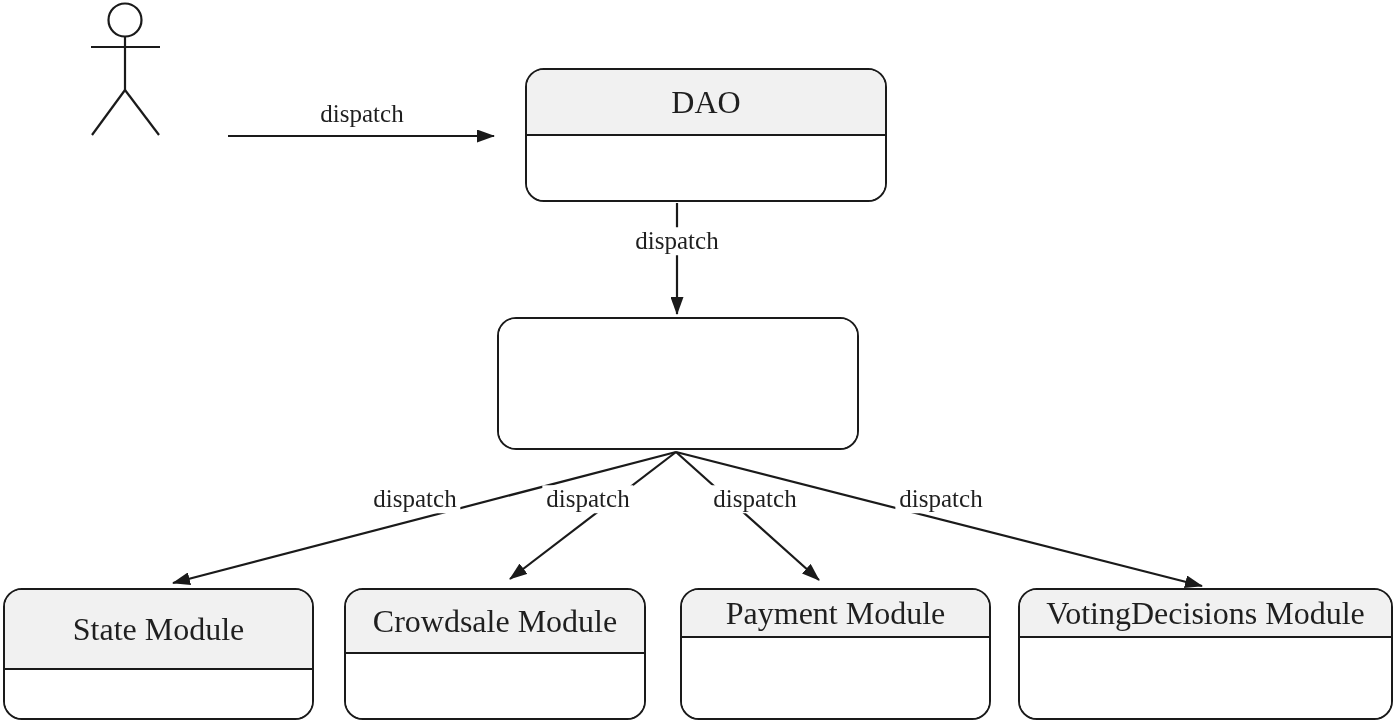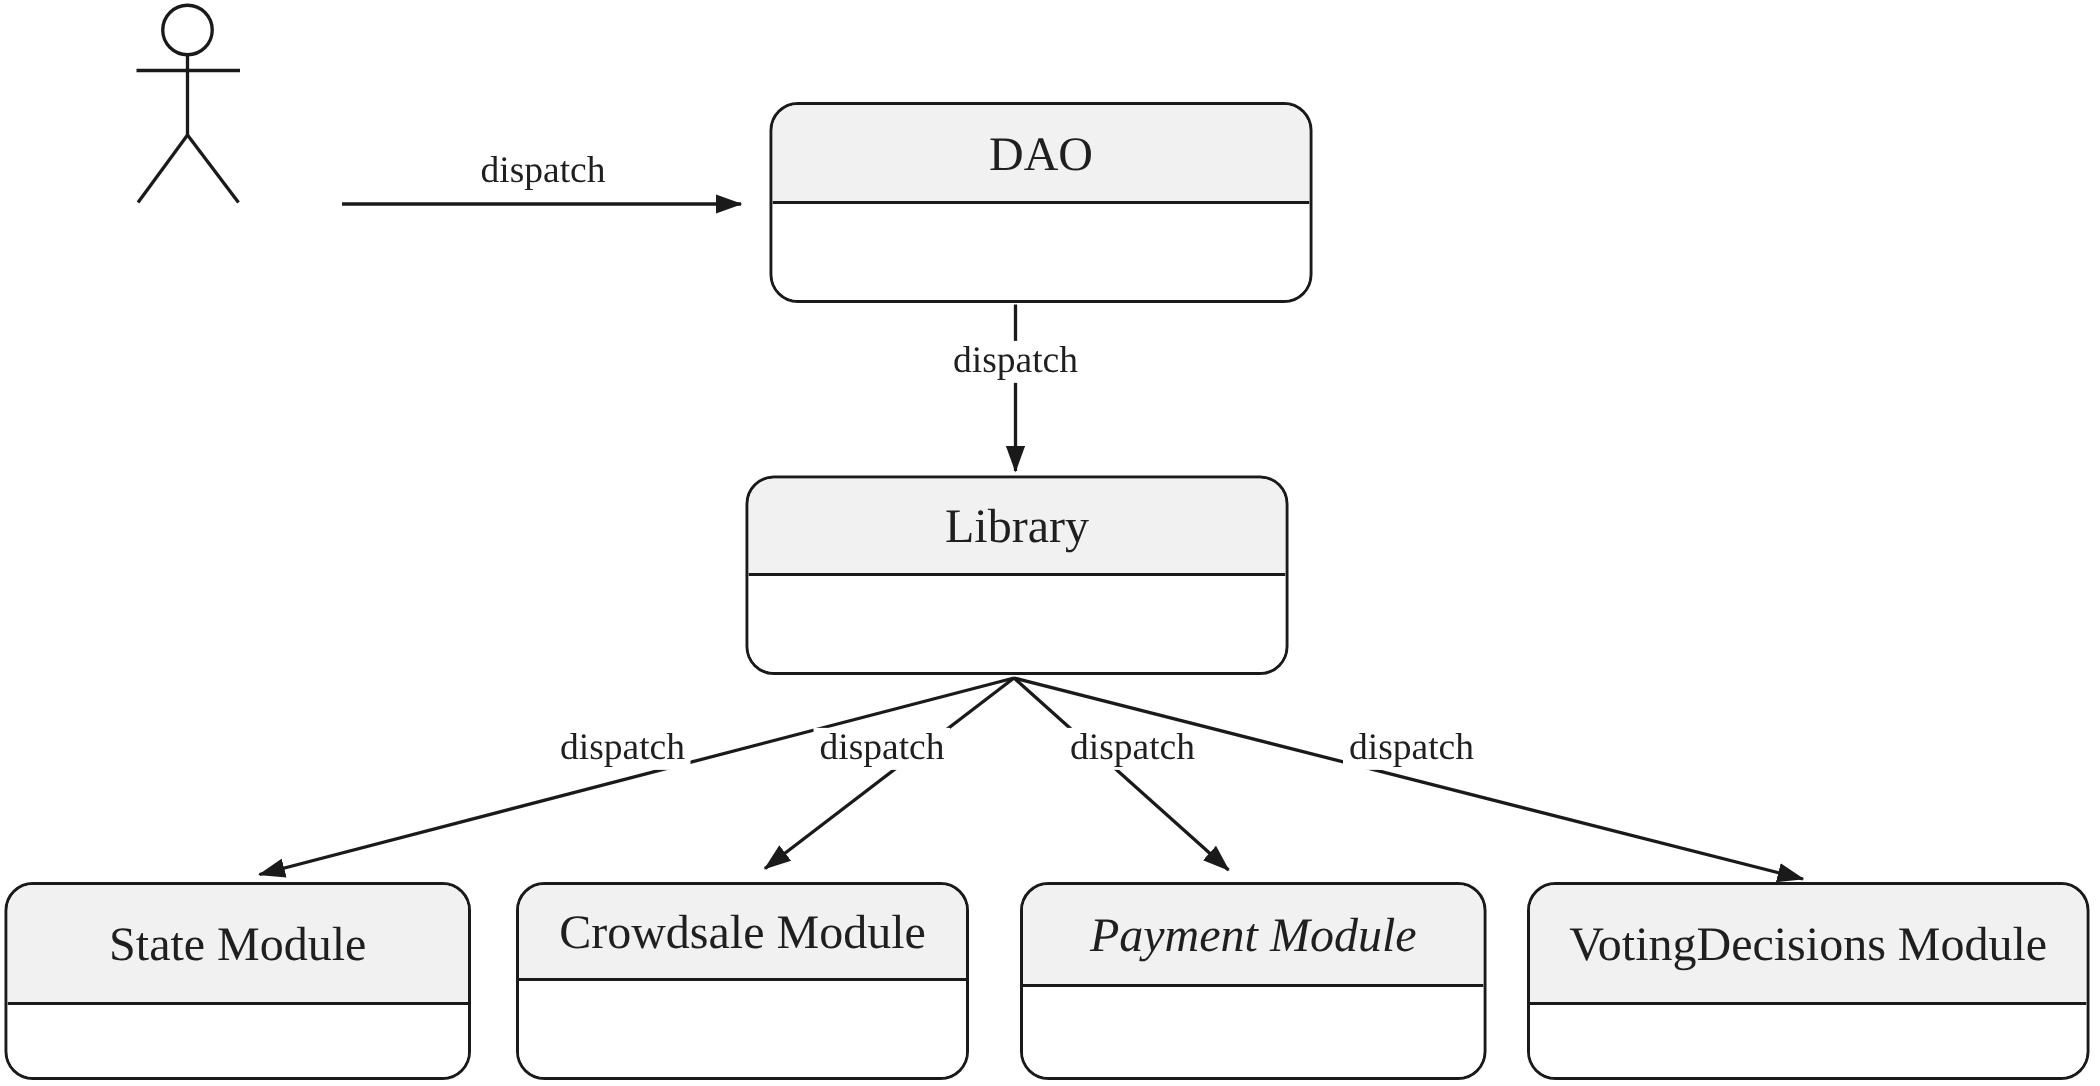--- a/index.html
+++ b/index.html
@@ -103,57 +103,54 @@
     <line x1="677" y1="203" x2="677" y2="314" marker-end="url(#arrowhead)"></line>
     <line x1="676" y1="452" x2="173" y2="583" marker-end="url(#arrowhead)"></line>
     <line x1="676" y1="452" x2="510" y2="579" marker-end="url(#arrowhead)"></line>
     <line x1="676" y1="452" x2="819" y2="580" marker-end="url(#arrowhead)"></line>
     <line x1="676" y1="452" x2="1202" y2="586" marker-end="url(#arrowhead)"></line>
   </svg>
 
   <div class="actor-label">
   </div>
 
-  <div class="node" style="left:513px; top:68px; width:362px; height:134px;text-align:center;">
+  <div class="node" style="left:525px; top:68px; width:362px; height:134px;text-align:center;">
     <div class="node-header" style="height:66px;">
       <span class="node-title">DAO</span>
     </div>
     <div class="node-body"></div>
   </div>
 
   <div class="node" style="left:497px; top:317px; width:362px; height:133px;">
-    <div class="node-header" style="height:65px;">
-      <span class="node-title">Library</span>
-    </div>
     <div class="node-body"></div>
   </div>
 
   <div class="node" style="left:3px; top:588px; width:311px; height:132px;">
     <div class="node-header" style="height:80px;">
       <span class="node-title">State Module</span>
     </div>
     <div class="node-body"></div>
   </div>
 
   <div class="node" style="left:344px; top:588px; width:302px; height:132px;gap:24px;">
     <div class="node-header" style="height:64px;">
       <span class="node-title">Crowdsale Module</span>
     </div>
     <div class="node-body"></div>
   </div>
 
   <div class="node" style="left:680px; top:588px; width:311px; height:132px;">
-    <div class="node-header" style="height:68px;font-style:italic;">
+    <div class="node-header" style="height:48px;">
       <span class="node-title">Payment Module</span>
     </div>
     <div class="node-body"></div>
   </div>
 
   <div class="node" style="left:1018px; top:588px; width:375px; height:132px;">
-    <div class="node-header" style="height:80px;">
+    <div class="node-header" style="height:48px;">
       <span class="node-title">VotingDecisions Module</span>
     </div>
     <div class="node-body"></div>
   </div>
 
   <div class="edge-label" style="left:362px; top:114px;">dispatch</div>
   <div class="edge-label" style="left:677px; top:241px;">dispatch</div>
   <div class="edge-label" style="left:415px; top:499px;">dispatch</div>
   <div class="edge-label" style="left:588px; top:499px;">dispatch</div>
   <div class="edge-label" style="left:755px; top:499px;">dispatch</div>

